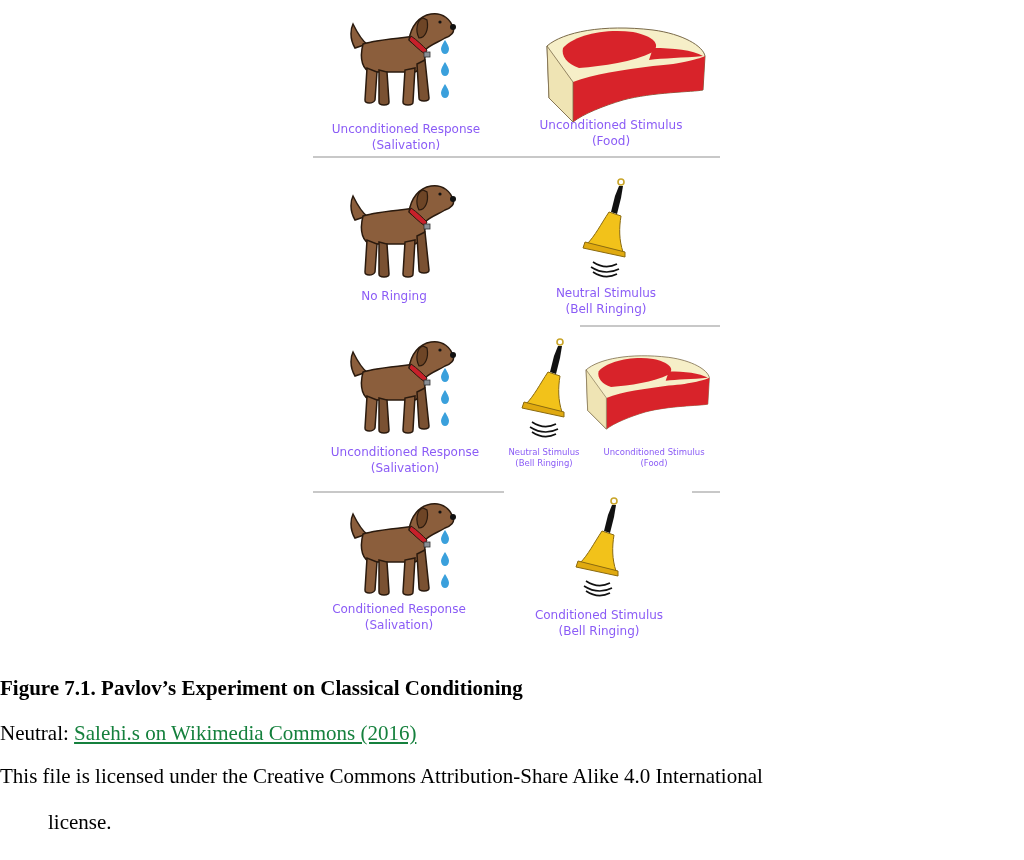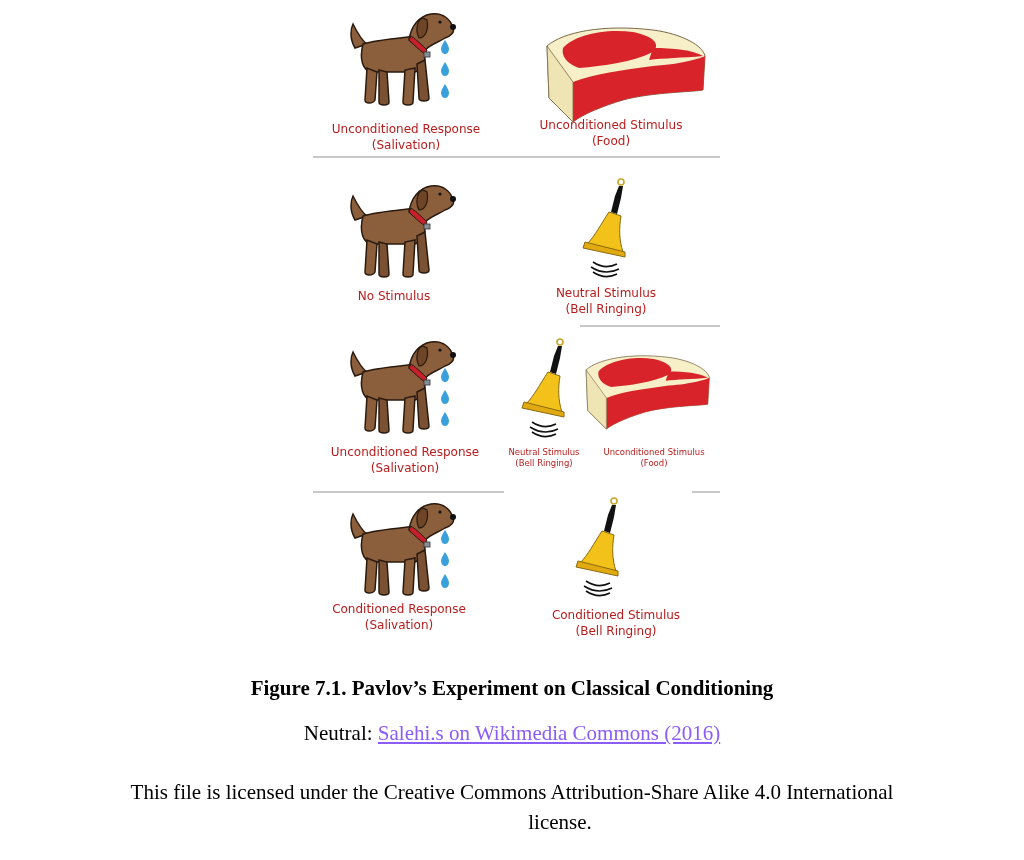--- a/index.html
+++ b/index.html
@@ -1,25 +1,25 @@
 <!DOCTYPE html>
 <html><head>
 <meta charset="utf-8">
 <style>
   html, body { margin:0; padding:0; background:#ffffff; }
   body { width:1024px; height:860px; position:relative; overflow:hidden; font-family:"Liberation Serif", serif; }
   .figure { position:absolute; left:0; top:0; width:1024px; height:660px; }
-  .label { position:absolute; font-family:"DejaVu Sans", sans-serif; color:#b91c1c; text-align:center; font-size:12px; line-height:16px; white-space:nowrap; transform:translateX(-50%); }
+  .label { position:absolute; font-family:"DejaVu Sans", sans-serif; color:#8b5cf6; text-align:center; font-size:12px; line-height:16px; white-space:nowrap; transform:translateX(-50%); }
   .label.small { font-size:8.5px; line-height:11px; }
   .divider { position:absolute; height:2px; background:#c8c8c8; }
-  .caption { position:absolute; left:0; width:1024px; text-align:center; color:#000; font-family:"Liberation Serif", serif; }
+  .caption { position:absolute; left:0; width:1024px; color:#000; font-family:"Liberation Serif", serif; }
   .title { top:676px; font-size:21px; font-weight:bold; }
   .source { top:721px; font-size:21px; }
-  .source a { color:#8b5cf6; text-decoration:underline; }
-  .license1 { top:764px; font-size:21px;margin-top:16px; }
+  .source a { color:#15803d; text-decoration:underline; }
+  .license1 { top:764px; font-size:21px; }
   .license2 { top:810px; font-size:21px;margin-left:48px; }
   svg { position:absolute; overflow:visible; }
 </style>
 </head>
 <body>
 
 <svg width="0" height="0" style="position:absolute">
   <defs>
     <g id="dog">
 
@@ -87,21 +87,21 @@
       <div>Unconditioned Stimulus</div>
       <div>(Food)</div>
     </div>
 
   <div class="divider" style="left:313px;top:156px;width:407px"></div>
 
   <svg style="left:345px;top:182px" width="120" height="100">
       <use href="#dog"></use>
     </svg>
   <div class="label" style="left:394px;top:288px">
-      <div>No Stimulus</div>
+      <div>No Ringing</div>
     </div>
   <svg style="left:583px;top:178px" width="46" height="104">
       <use href="#bell"></use>
     </svg>
   <div class="label" style="left:606px;top:285px">
       <div>Neutral Stimulus</div>
       <div>(Bell Ringing)</div>
     </div>
 
   <div class="divider" style="left:580px;top:325px;width:140px"></div>
@@ -140,21 +140,21 @@
         <use href="#drops"></use>
       </g>
     </svg>
   <div class="label" style="left:399px;top:601px">
       <div>Conditioned Response</div>
       <div>(Salivation)</div>
     </div>
   <svg style="left:576px;top:497px" width="46" height="104">
       <use href="#bell"></use>
     </svg>
-  <div class="label" style="left:616px;top:607px">
+  <div class="label" style="left:599px;top:607px">
       <div>Conditioned Stimulus</div>
       <div>(Bell Ringing)</div>
     </div>
 </div>
 
 <div class="caption title">Figure 7.1.  Pavlov’s Experiment on Classical Conditioning</div>
 <div class="caption source"><span>Neutral: </span><a>Salehi.s on Wikimedia Commons (2016)</a></div>
 <div class="caption license1">This file is licensed under the Creative Commons Attribution-Share Alike 4.0 International</div>
 <div class="caption license2">license.</div>
 

